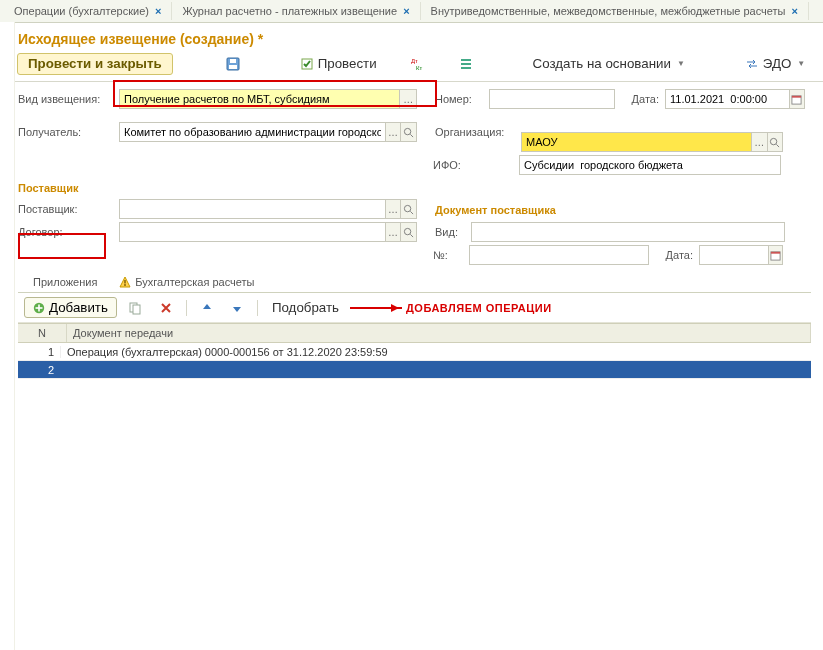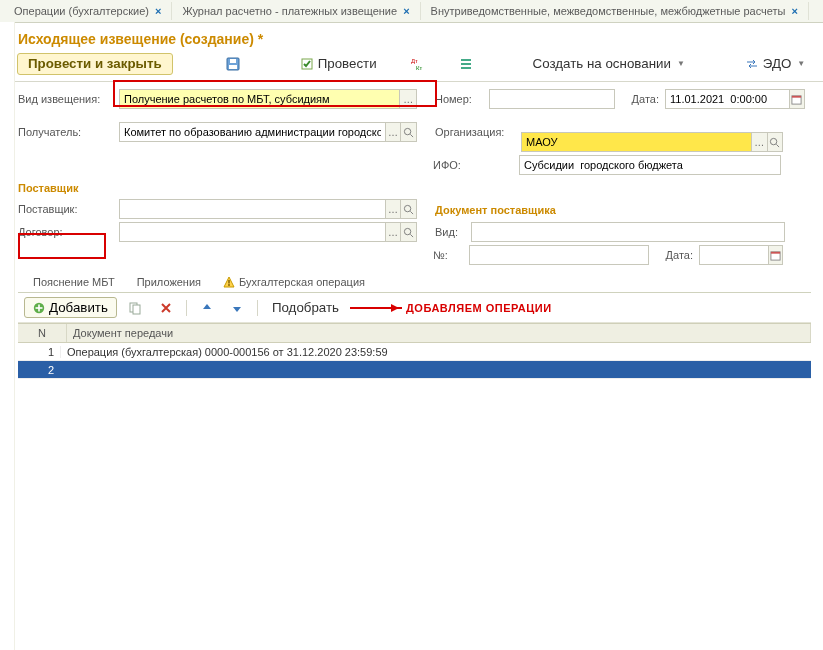--- a/index.html
+++ b/index.html
@@ -296,34 +296,31 @@
               <rect x="1" y="2" width="10" height="9" fill="#fff" stroke="#888"></rect>
               <rect x="1" y="2" width="10" height="2" fill="#c55"></rect>
             </svg>
           </span>
         </button>
     </div>
   </div>
 
   <div class="tabs">
     <div class="tab">
-        <span>Пояснение МБТ</span>
-      </div>
-    <div class="tab">
         <span>Приложения</span>
       </div>
     <div class="tab warn-icon">
       <span>
           <svg viewBox="0 0 12 12">
             <path d="M6 1l5 10H1z" fill="#ffd24d" stroke="#c79a00"></path>
             <rect x="5.3" y="4" width="1.4" height="3.5" fill="#7a5a00"></rect>
             <circle cx="6" cy="9" r="0.9" fill="#7a5a00"></circle>
           </svg>
         </span>
-      <span>Бухгалтерская операция</span>
+      <span>Бухгалтерская расчеты</span>
     </div>
   </div>
 
   <div class="subtb">
     <button class="add-btn">
       <span>
           <svg width="12" height="12">
             <circle cx="6" cy="6" r="5.2" fill="#5fae4a"></circle>
             <rect x="5.2" y="2.5" width="1.6" height="7" fill="#fff"></rect>
             <rect x="2.5" y="5.2" width="7" height="1.6" fill="#fff"></rect>

